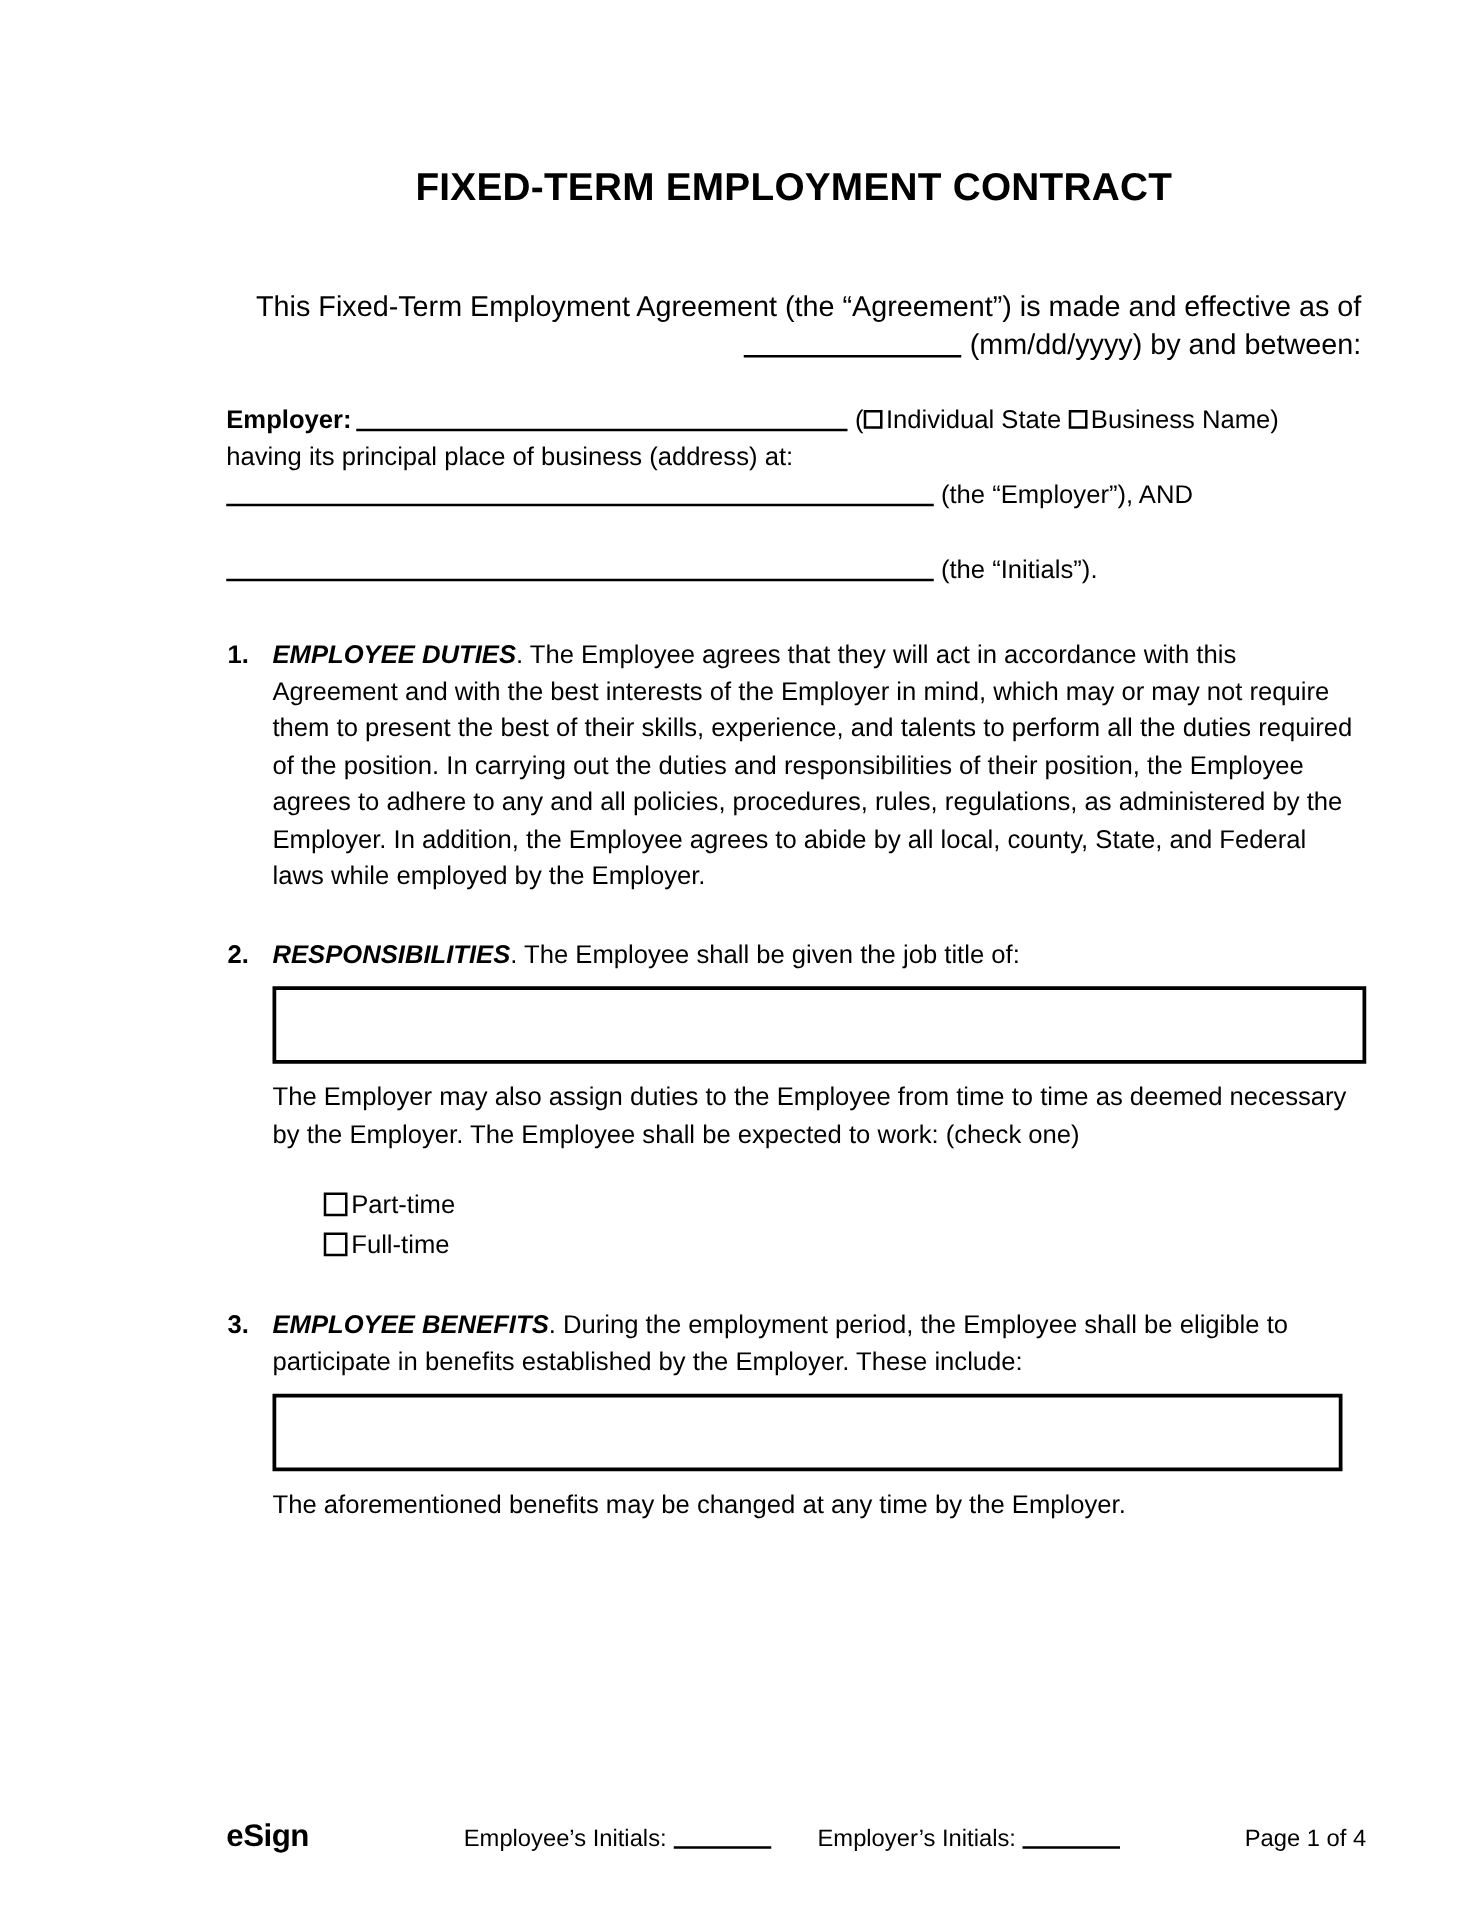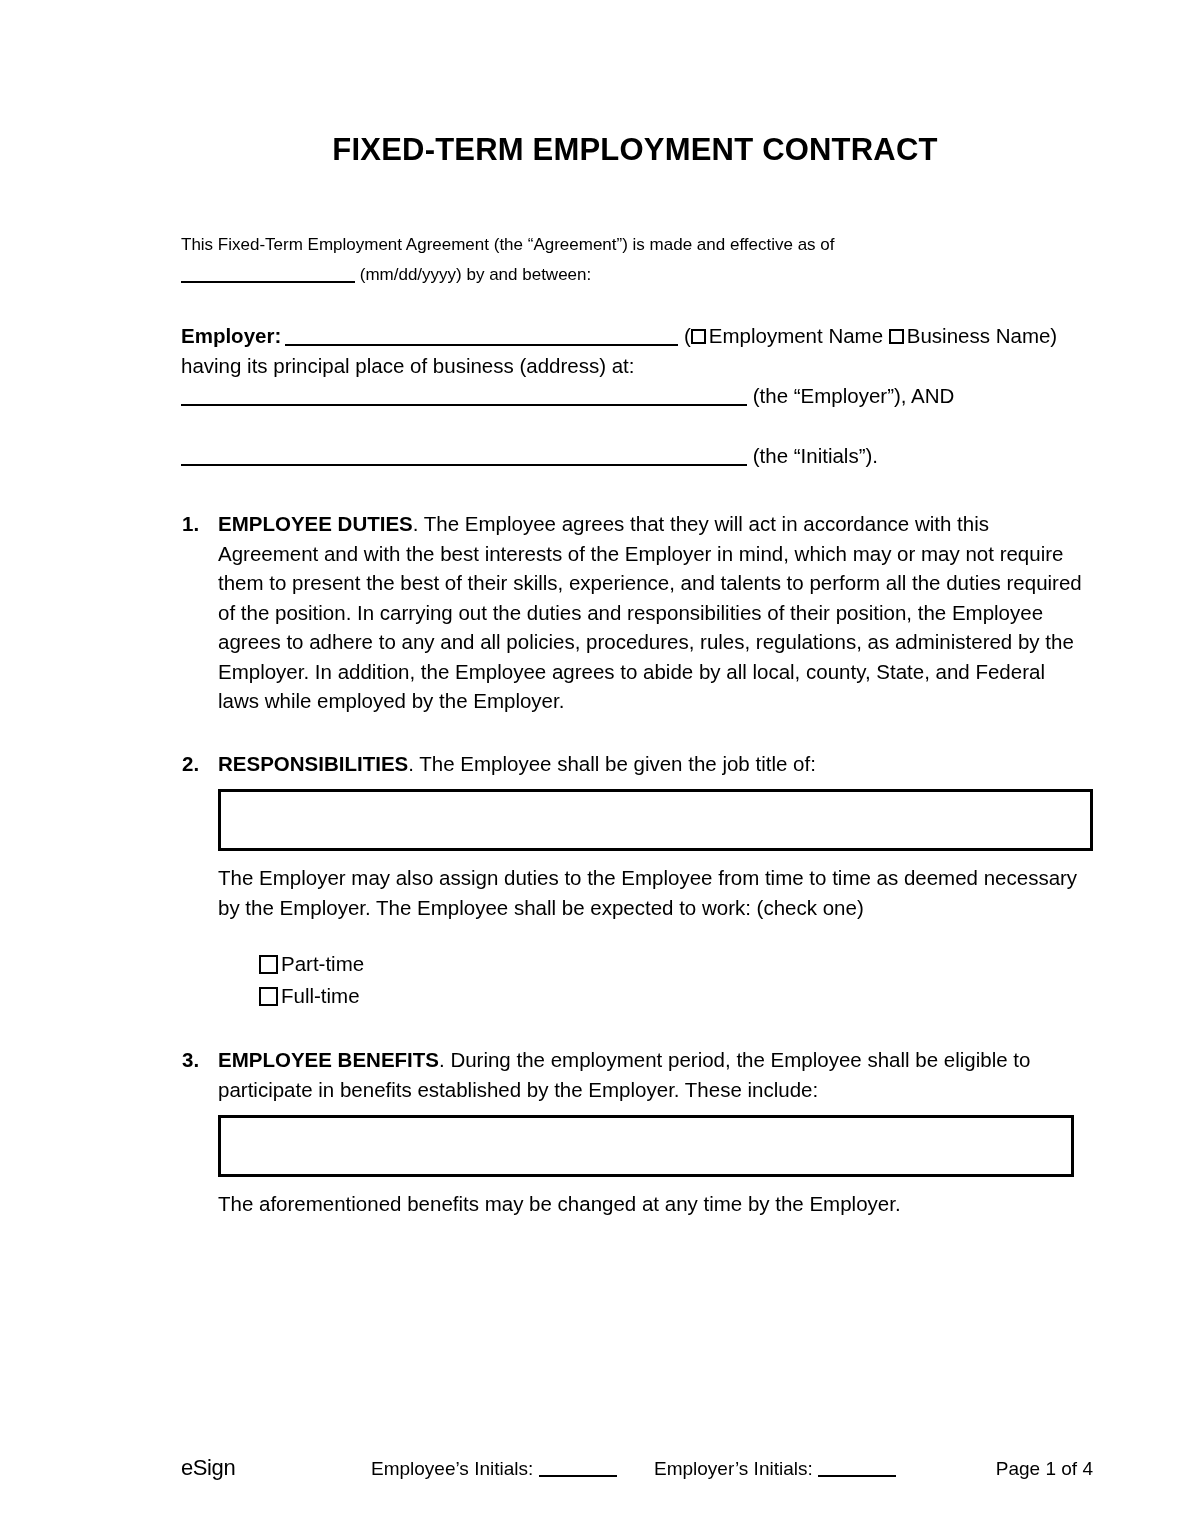--- a/index.html
+++ b/index.html
@@ -34,24 +34,24 @@
     font-size: 31px;
     font-weight: bold;
     letter-spacing: 0.2px;
     margin: 0;
     padding-top: 133px;
     line-height: 1.1;
   }
 
   
   .para {
-    font-size: 17px;
+    font-size: 23px;
     line-height: 30px;
     margin: 0;
-    text-align: left;
+    text-align: right;
   }
 
   .intro {
     margin-top: 63px;
   }
 
   .consideration {
     margin-top: 27px;
   }
 
@@ -108,21 +108,21 @@
   li.clause > .num {
     position: absolute;
     left: 1px;
     top: 0;
     font-weight: bold;
     font-size: 20.5px;
   }
   .clause-1 { margin-top: 38px; }
   .clause-2 { margin-top: 33px; }
   .clause-3 { margin-top: 33px; }
-  .clause-head { font-weight: bold; }
+  .clause-head { font-weight: bold; font-style: italic; }
 
   
   .writebox {
     border: 3px solid #000;
     box-sizing: border-box;
     margin-top: 11px;
   }
   .writebox-1 { width: 875px; height: 62px; }
   .writebox-2 { width: 856px; height: 62px; }
 
@@ -152,22 +152,22 @@
   .footer {
     position: absolute;
     left: 139px;
     top: 1455px;
     width: 912px;
     display: flex;
     align-items: baseline;
     font-size: 19px;
   }
   .footer .brand {
-    font-size: 22px;
-    font-weight: normal;
+    font-size: 25px;
+    font-weight: bold;
     letter-spacing: -0.4px;
     width: 190px;
     flex: 0 0 190px;
   }
   .footer .f-emp-init { flex: 0 0 283px; }
   .footer .f-empr-init { flex: 0 0 1px; white-space: nowrap; }
   .footer .f-page {
     margin-left: auto;
     white-space: nowrap;
   }
@@ -184,21 +184,21 @@
     <div class="para intro">
       <span>This Fixed-Term Employment Agreement (the “Agreement”) is made and effective as of</span><br>
       <span class="rule rule-date"></span>
       <span>(mm/dd/yyyy) by and between:</span>
     </div>
 
     <div class="parties">
 
       <div class="party-line">
         <span class="lbl-bold">Employer:</span><span class="rule rule-name"></span>
-        <span>(</span><span class="cb"></span><span>Employment Name</span>
+        <span>(</span><span class="cb"></span><span>Individual State</span>
         <span class="cb"></span><span>Business Name)</span>
       </div>
 
       <div class="party-line">
         <span>having its principal place of business (address) at:</span>
       </div>
 
       <div class="party-line">
         <span class="rule rule-addr"></span>
         <span>(the “Employer”), AND</span>

